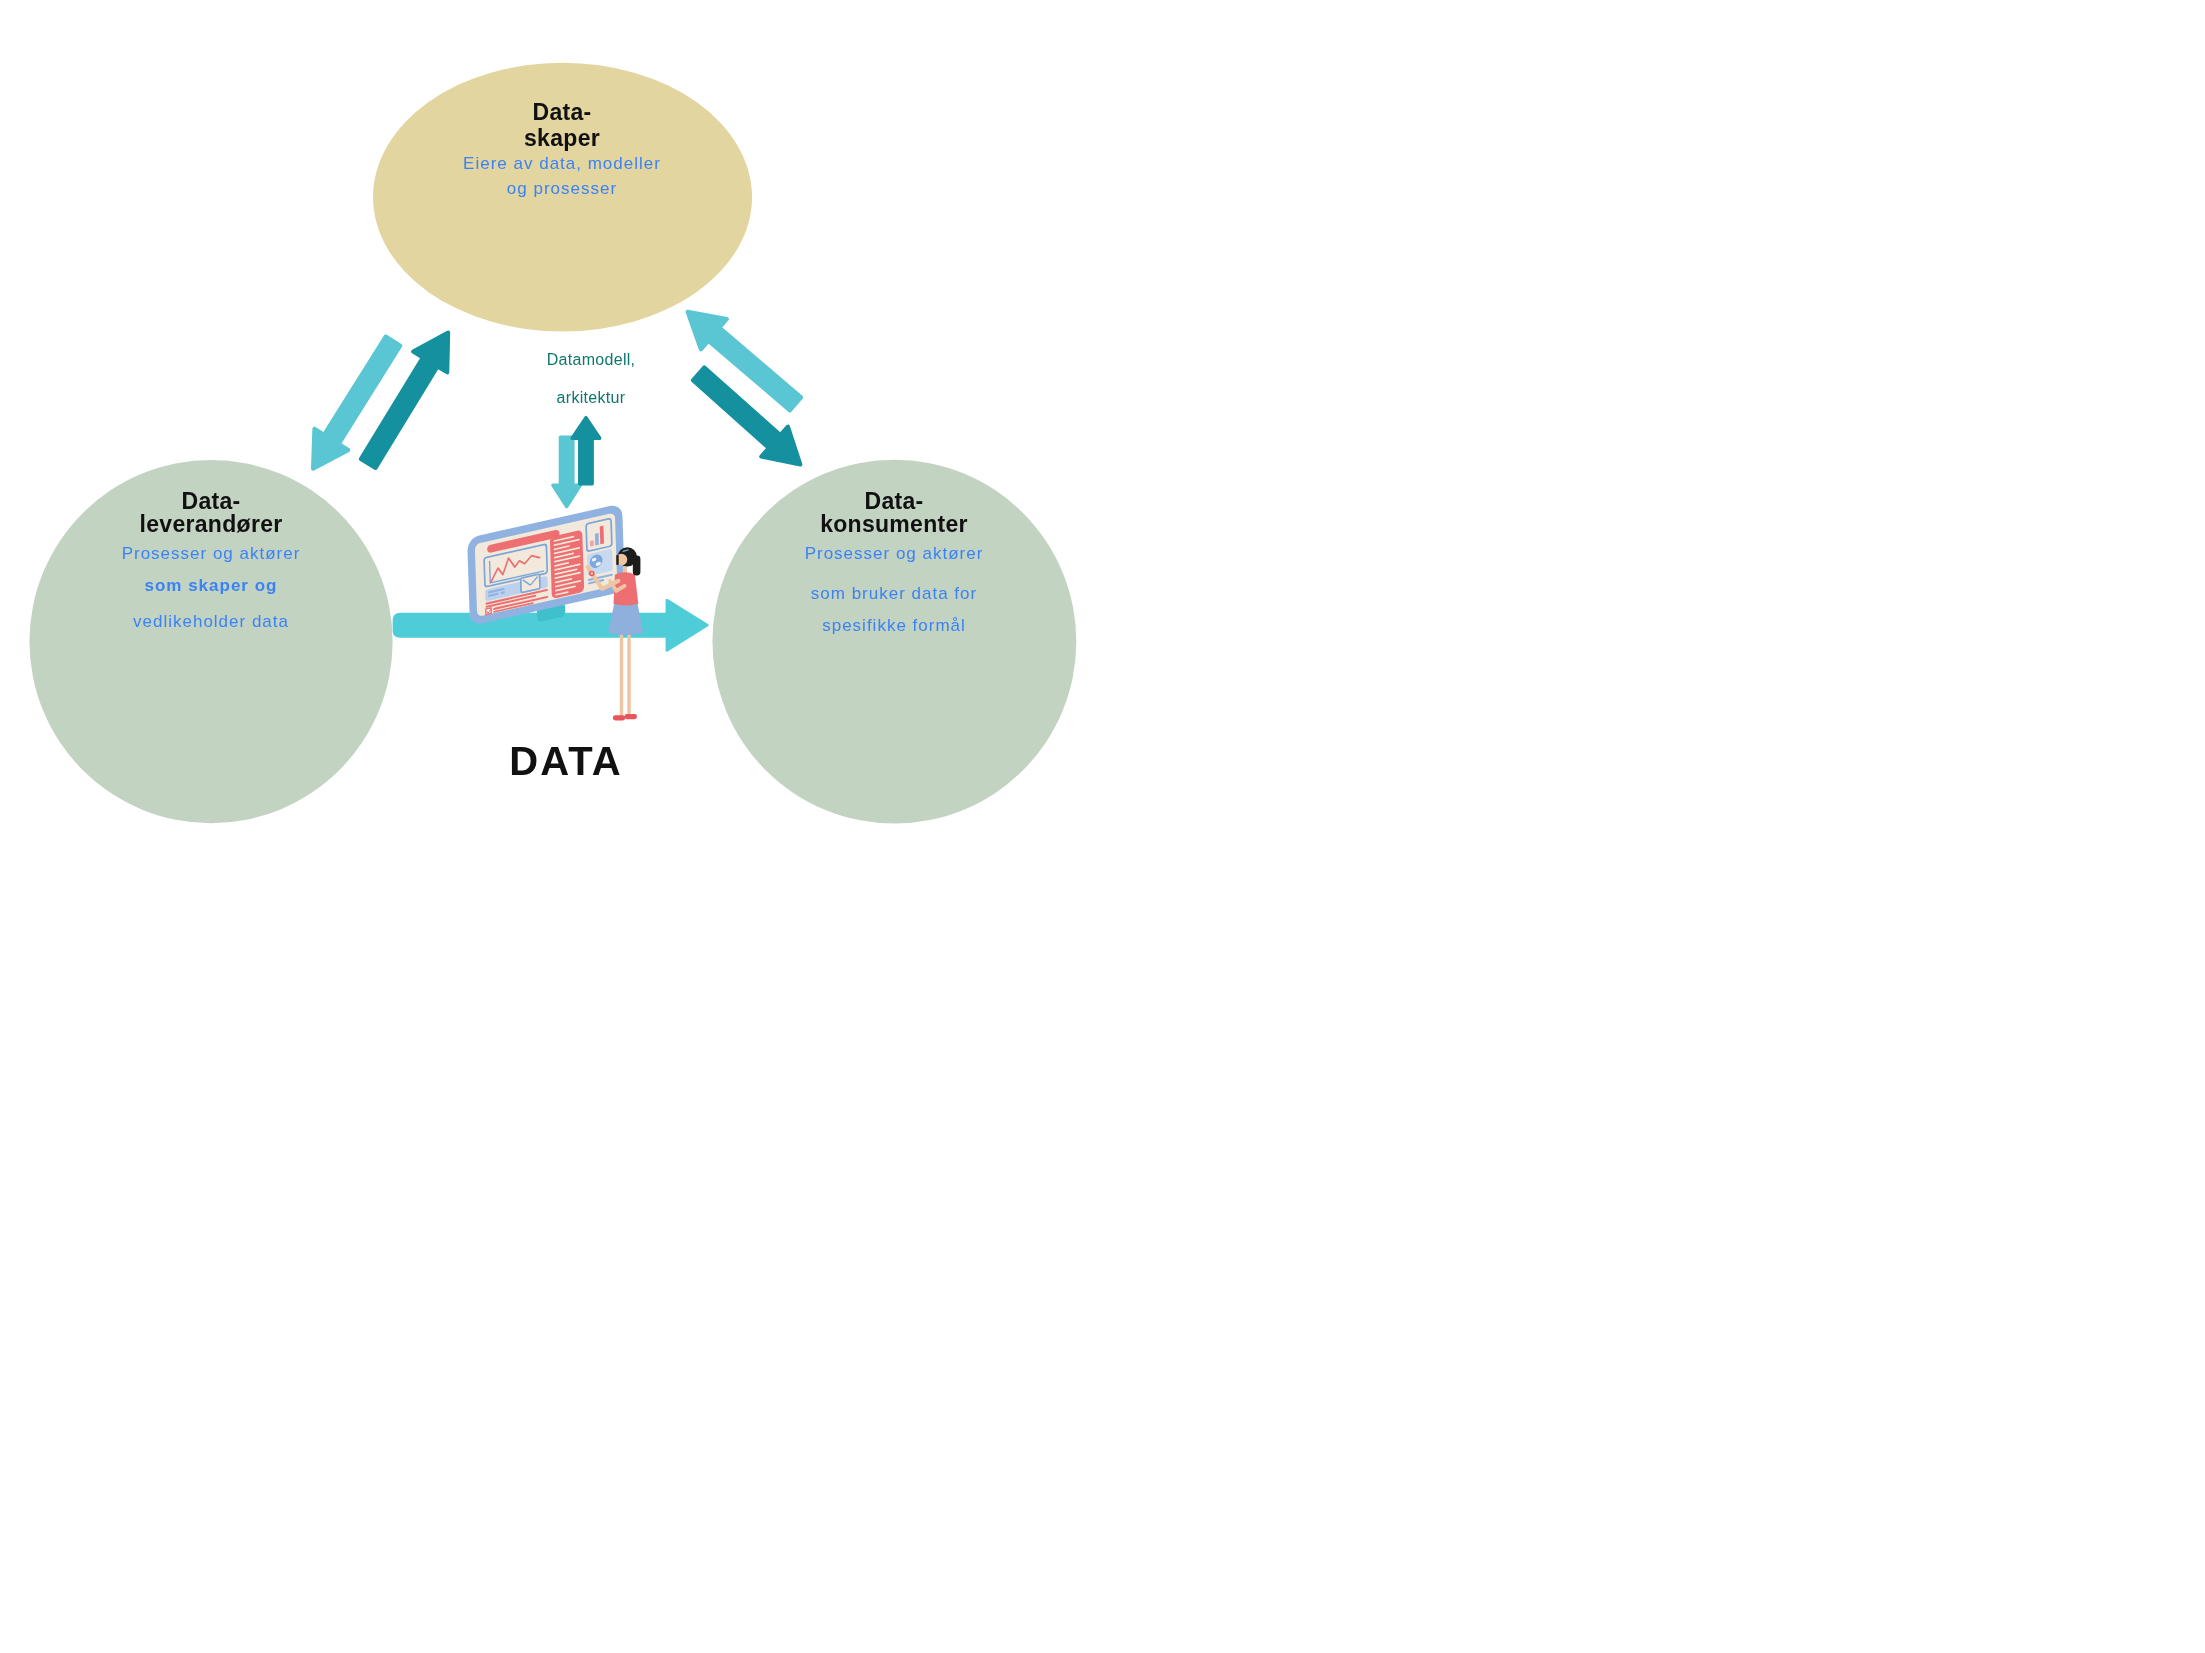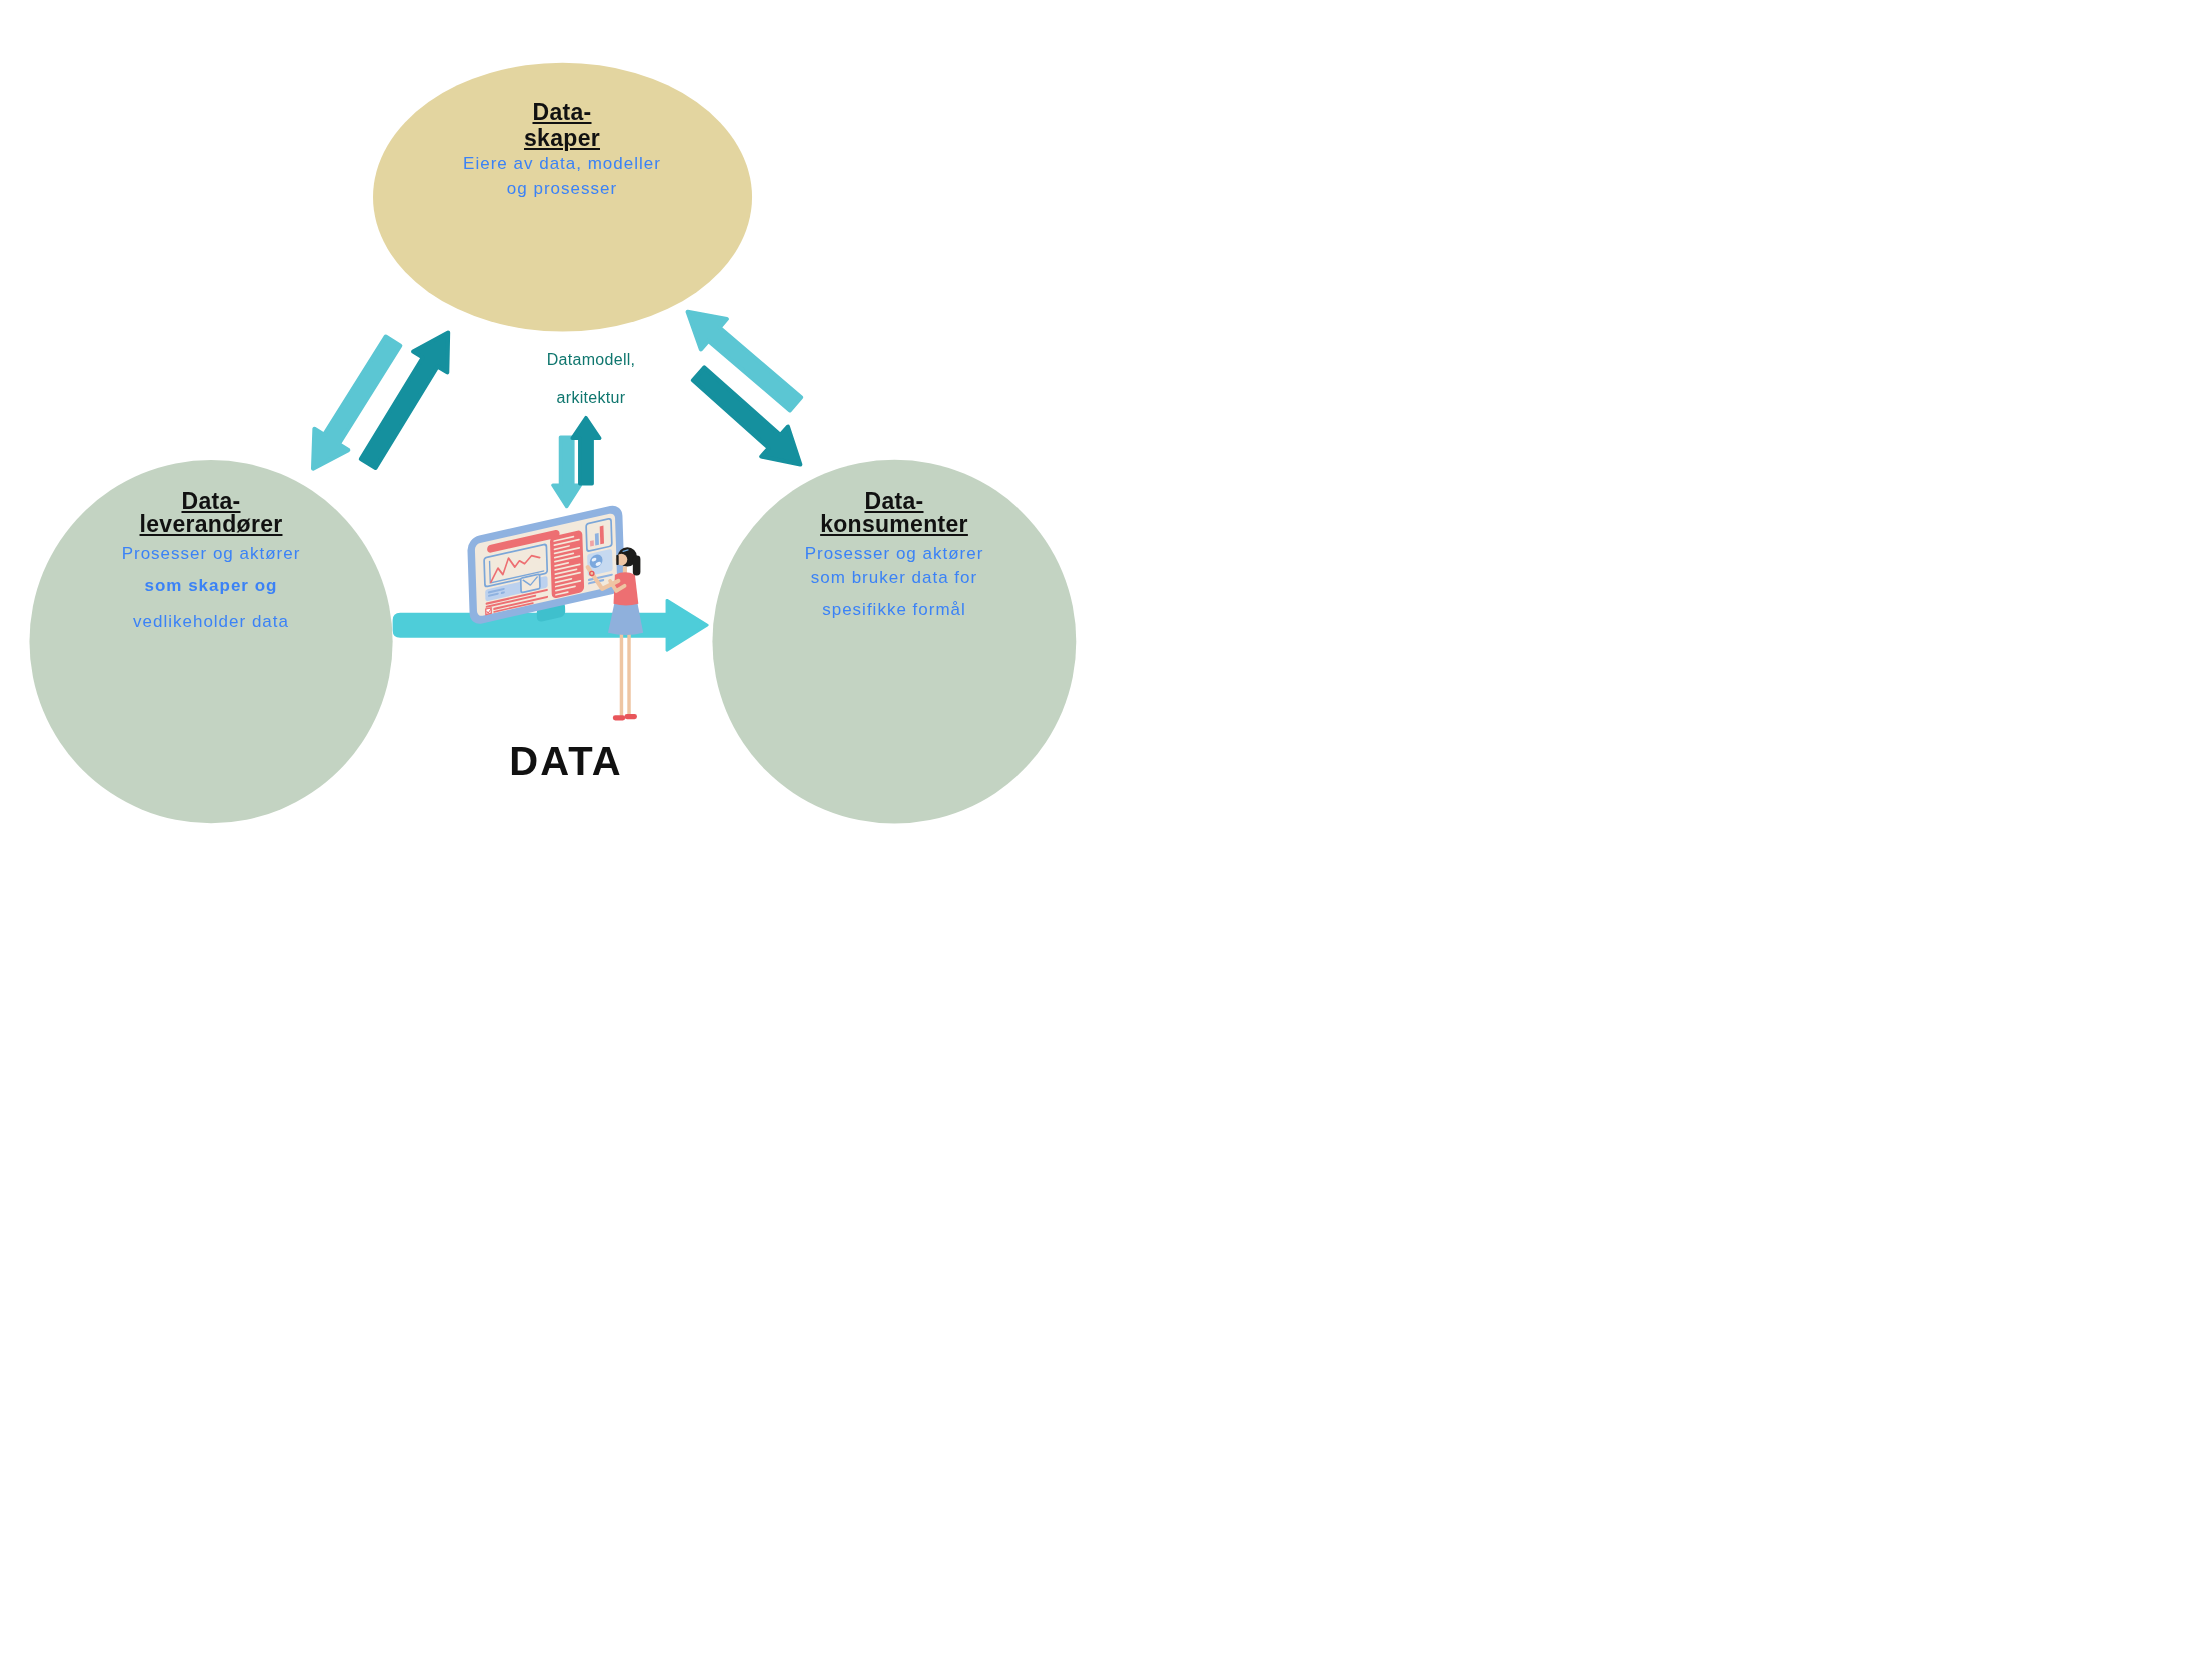--- a/index.html
+++ b/index.html
@@ -3,21 +3,21 @@
 <meta charset="utf-8">
 <style>
   html,body{margin:0;padding:0;background:#ffffff;}
   .stage{
     position:relative;width:1103px;height:827px;background:#ffffff;
     font-family:"Liberation Sans", sans-serif;overflow:hidden;
   }
   .stage svg.shapes{position:absolute;left:0;top:0;width:1103px;height:827px;display:block;}
   .txt{position:absolute;text-align:center;transform:translateX(-50%);white-space:nowrap;}
   .txt .line{white-space:nowrap;}
-  .node-title{font-size:23px;font-weight:bold;color:#111111;line-height:26px;letter-spacing:0.3px;text-decoration:underline;}
+  .node-title{font-size:23px;font-weight:bold;color:#111111;line-height:26px;letter-spacing:0.3px;}
   .node-title.tight{line-height:23.4px;}
   .node-body{font-size:17px;font-weight:300;color:#3b82f6;line-height:25px;letter-spacing:1px;}
   .node-body.tight{line-height:24px;margin-top:4.8px;}
   .feedback{font-size:24px;font-weight:300;color:#2b2b2b;line-height:40px;letter-spacing:0.3px;}
   .center-note{font-size:16px;font-weight:400;color:#0f766e;line-height:38px;letter-spacing:0.3px;}
   .data-caption{font-size:40px;font-weight:bold;color:#111111;letter-spacing:2.1px;line-height:44px;}
 </style>
 </head>
 <body>
 
@@ -147,21 +147,21 @@
     <div class="line node-title tight">leverandører</div>
     <div class="line node-body tight">Prosesser og aktører</div>
     <div class="line node-body tight" style="margin-top:8px;font-weight:bold;">som skaper og</div>
     <div class="line node-body tight" style="margin-top:12px;">vedlikeholder data</div>
   </div>
 
   <div class="txt" style="left:894px;top:490px;">
     <div class="line node-title tight">Data-</div>
     <div class="line node-title tight">konsumenter</div>
     <div class="line node-body tight">Prosesser og aktører</div>
-    <div class="line node-body tight" style="margin-top:0;">som bruker data for</div>
+    <div class="line node-body tight" style="margin-top:16px;">som bruker data for</div>
     <div class="line node-body tight" style="margin-top:8px;">spesifikke formål</div>
   </div>
 
 
 
   <div class="txt center-note" style="left:591px;top:341px;">
     <div class="line">Datamodell,</div>
     <div class="line">arkitektur</div>
   </div>
 

